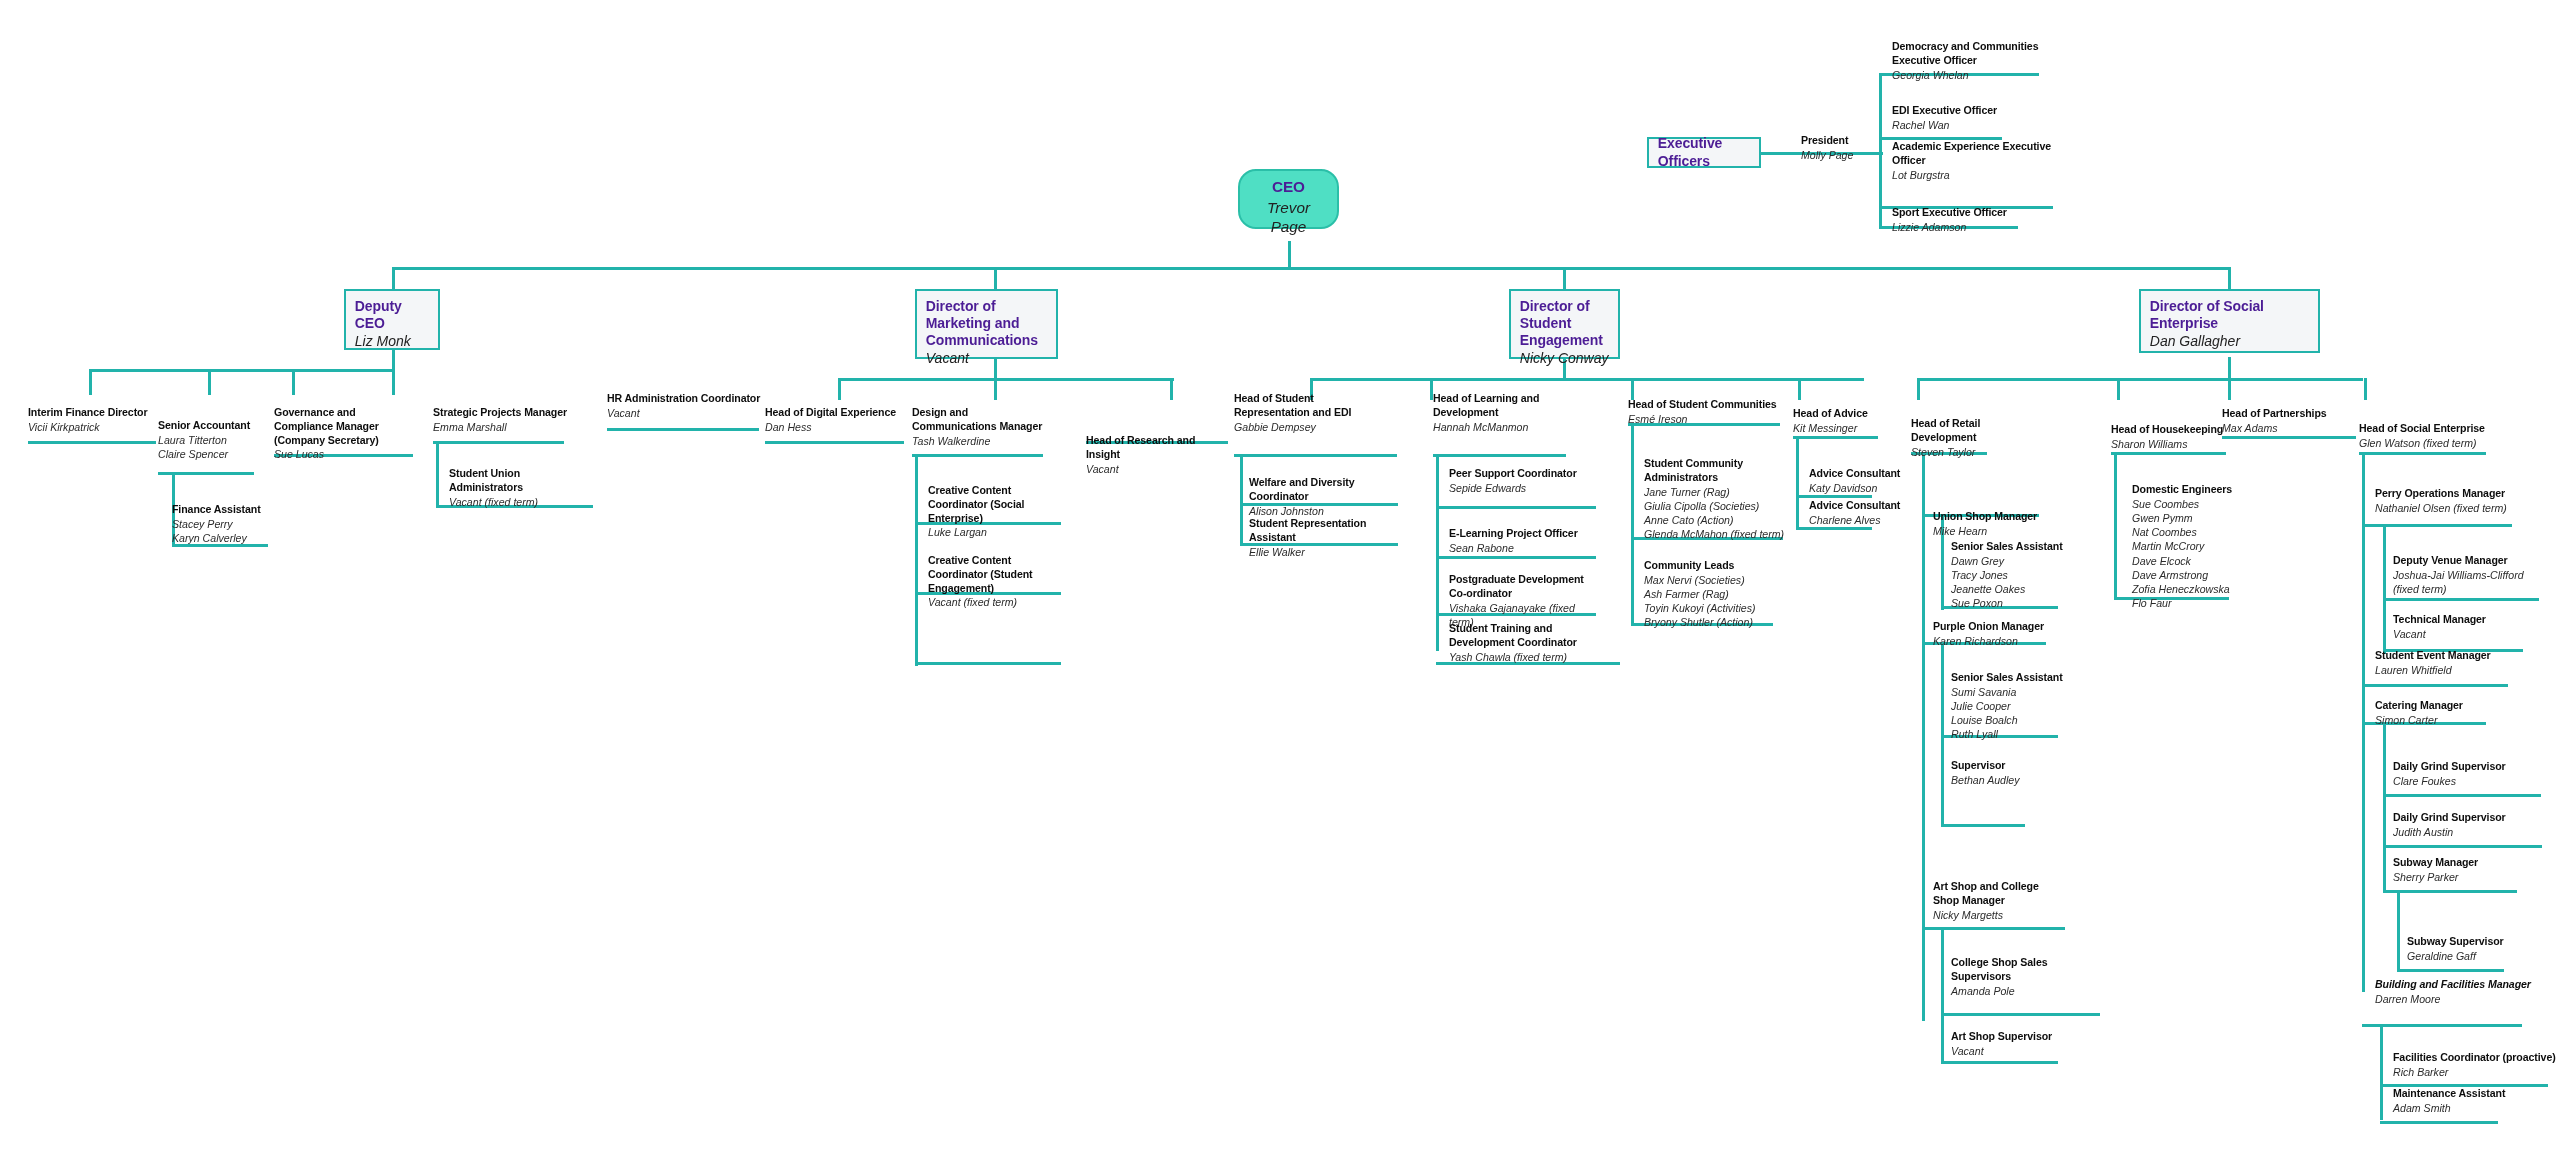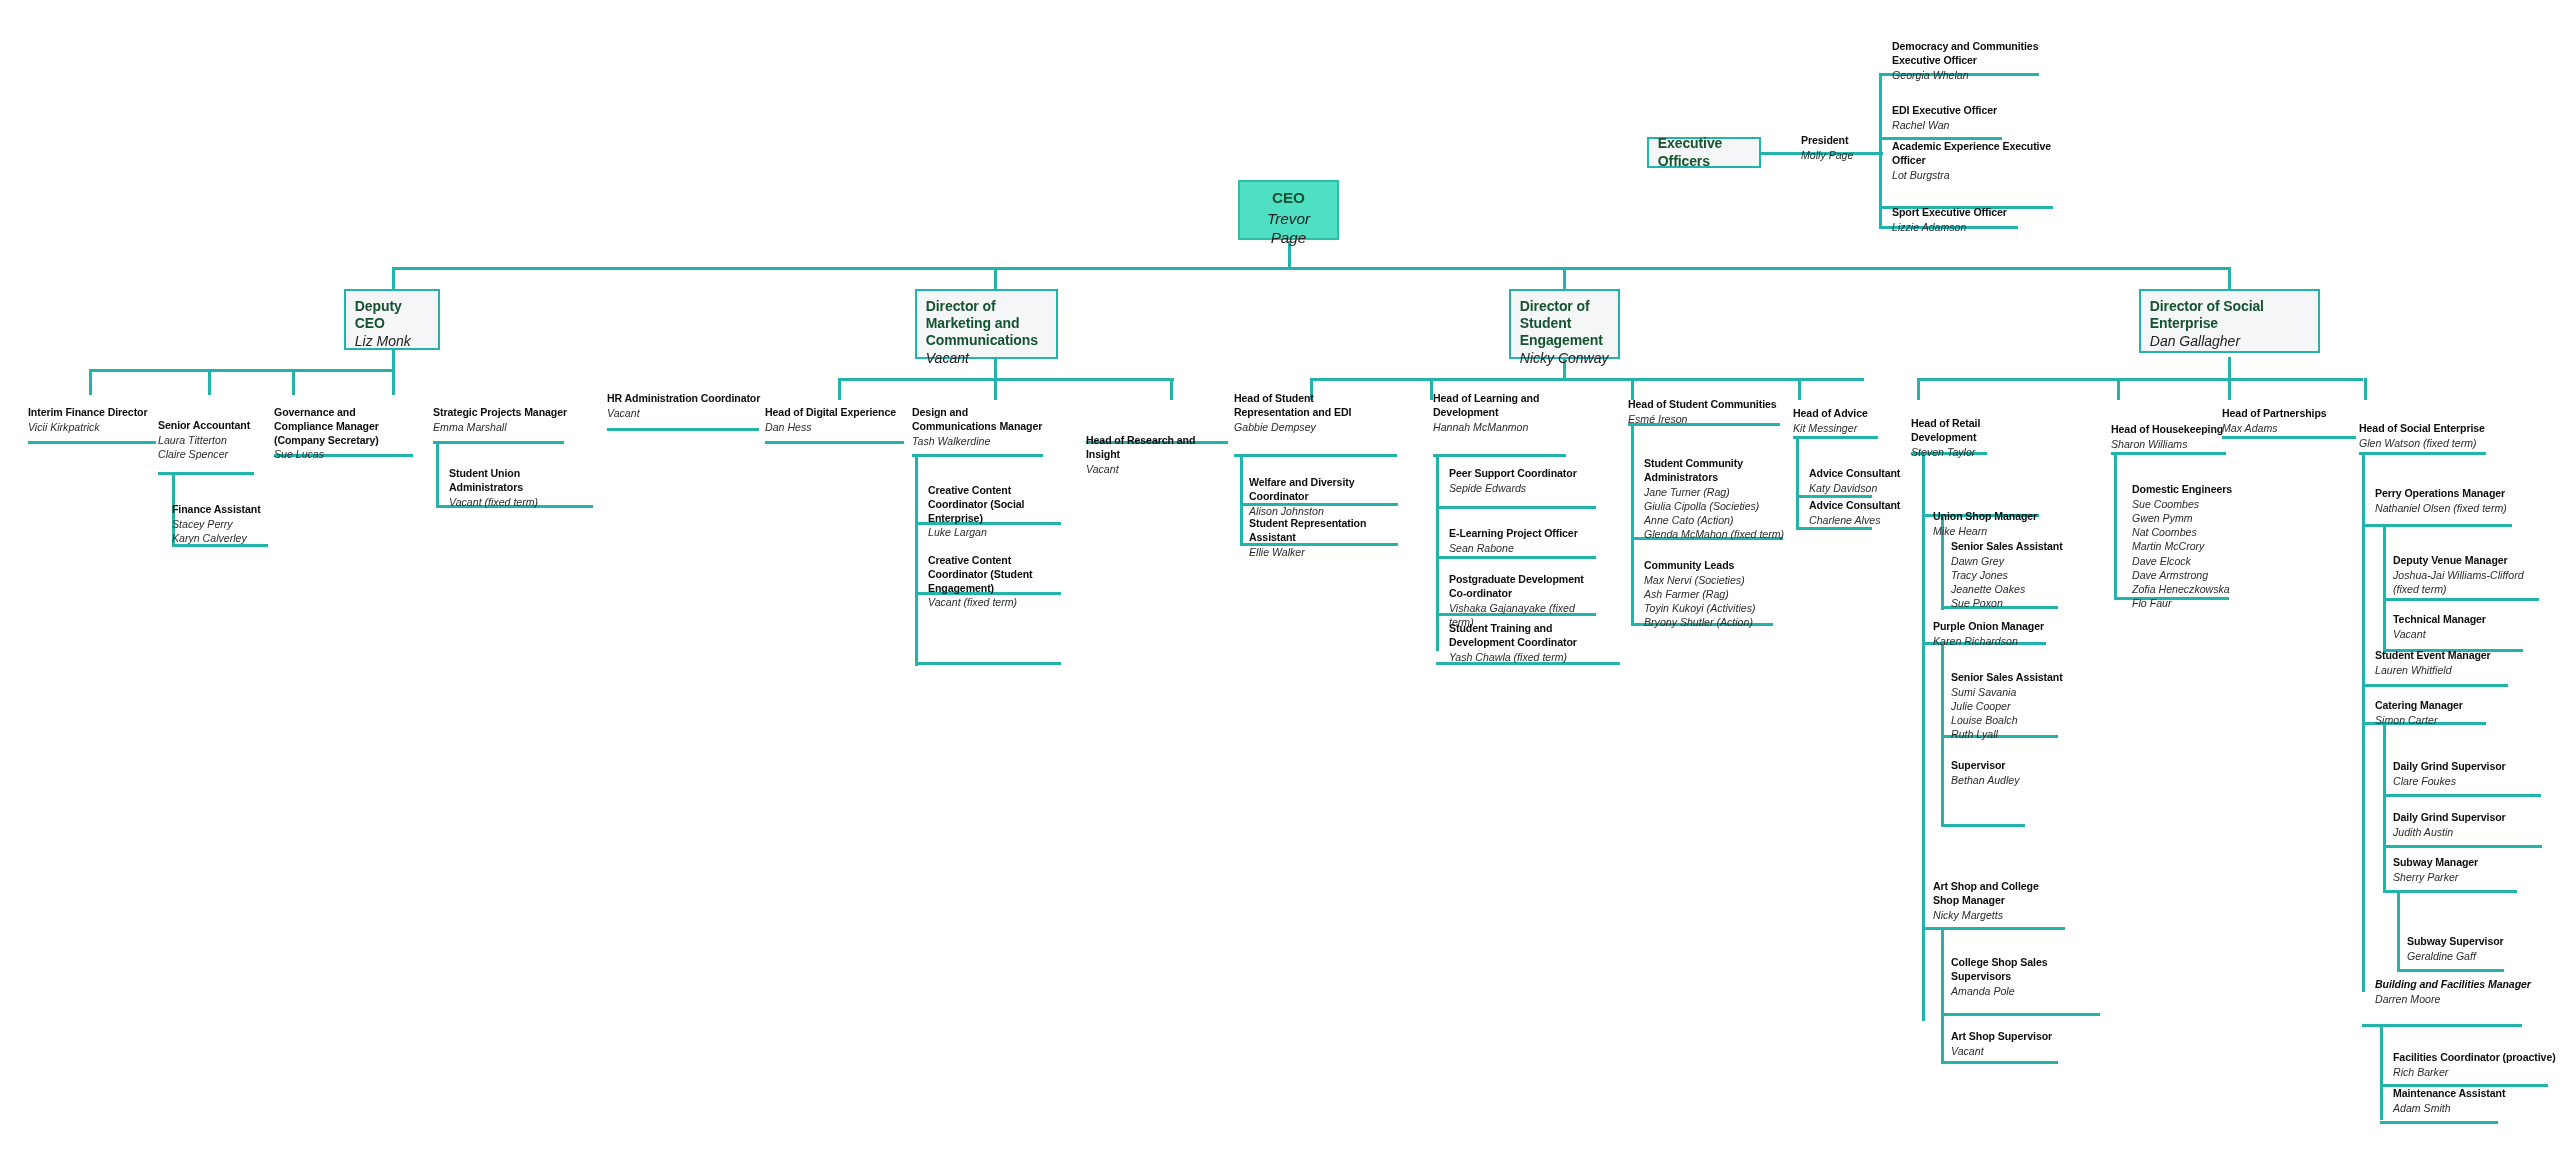--- a/index.html
+++ b/index.html
@@ -18,21 +18,21 @@
   
   .boxnode{
     position:absolute;
     border:2.2px solid #22b3ab;
     background:#f4f6f8;
     box-sizing:border-box;
     padding:7.3px 8.8px;
   }
   .boxnode.ceo{background:#4fdfc4;border-color:#2bbfa8;text-align:center;}
   .boxnode .ttl{
-    font-weight:bold;font-size:14px;color:#14532d;line-height:1.22;
+    font-weight:bold;font-size:14px;color:#4c1d95;line-height:1.22;
     letter-spacing:-0.1px;
   }
   .boxnode .nm{
     font-style:italic;font-size:14px;color:#222;line-height:1.25;margin-top:0.7px;
   }
   .boxnode.ceo .ttl{font-size:15.3px;}
   .boxnode.ceo .nm{font-size:15.3px;}
 
   
   .node{
@@ -166,21 +166,21 @@
   <div class="ln lnh" style="left:2383px;top:794px;width:158px;"></div>
   <div class="ln lnh" style="left:2383px;top:845px;width:159px;"></div>
   <div class="ln lnh" style="left:2383px;top:890px;width:134px;"></div>
   <div class="ln lnv" style="left:2397px;top:890px;height:80px;"></div>
   <div class="ln lnh" style="left:2397px;top:969px;width:107px;"></div>
   <div class="ln lnh" style="left:2362px;top:1024px;width:160px;"></div>
   <div class="ln lnv" style="left:2380px;top:1024px;height:96px;"></div>
   <div class="ln lnh" style="left:2380px;top:1084px;width:168px;"></div>
   <div class="ln lnh" style="left:2380px;top:1121px;width:118px;"></div>
 
-  <div class="boxnode ceo" style="left:1238px;top:180px;width:101px;height:60px;">
+  <div class="boxnode ceo" style="left:1238px;top:169px;width:101px;height:60px;border-radius:18px;">
     <div class="ttl">CEO</div>
     <div class="nm">Trevor Page</div>
   </div>
 
   <div class="boxnode" style="left:1647px;top:137px;width:114px;height:31px;display:flex;align-items:center;">
     <div class="ttl">Executive Officers</div>
   </div>
 
   <div class="node" style="left:1801px;top:134px;width:88px;">
     <div class="ttl">President</div>

